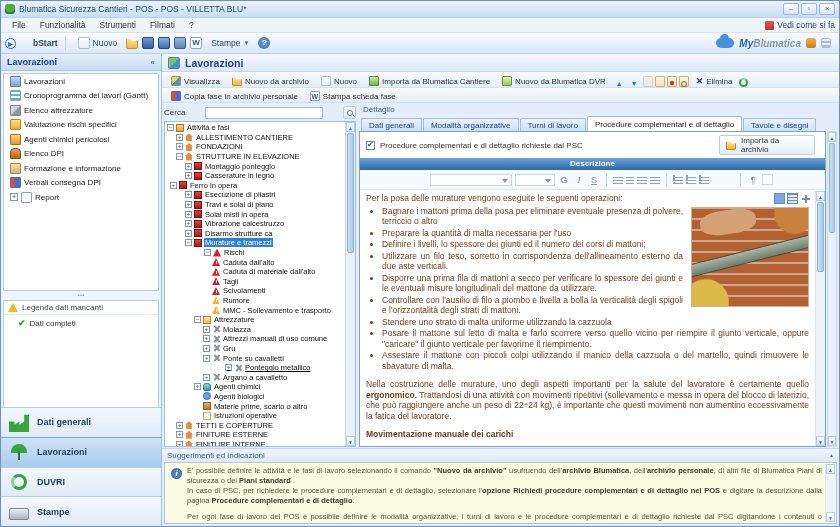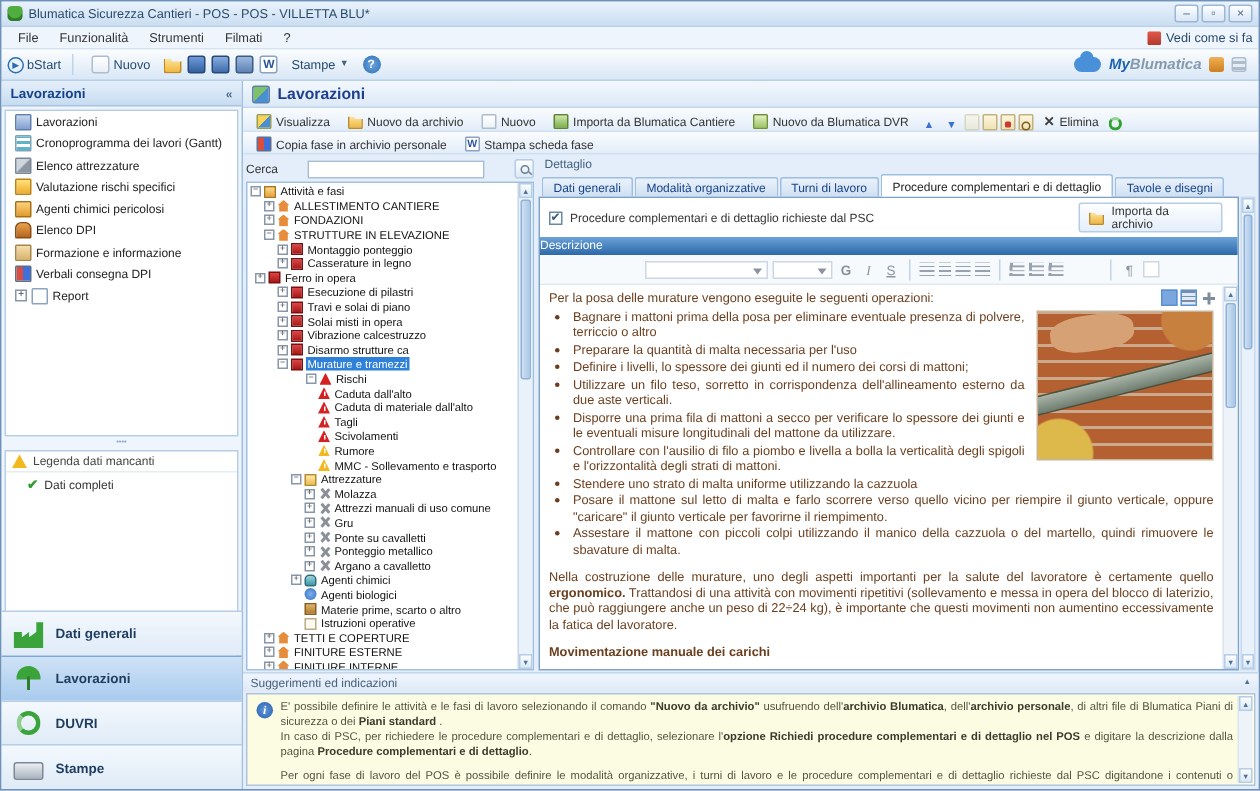--- a/index.html
+++ b/index.html
@@ -17,21 +17,21 @@
   
   .menubar{position:absolute;left:0;top:17px;width:100%;height:15px;background:#eef5fc;display:flex;align-items:center;
     font-size:8.5px;color:#333;border-bottom:1px solid #d4e2f1;padding:0 4px;}
   .mi{padding:0 7px;}
   .menoright{margin-left:auto;display:flex;align-items:center;gap:3px;color:#2a4a6b;}
   .vedi-ic{width:9px;height:9px;background:linear-gradient(#e2574a,#b33a2c);border-radius:1px;}
 
   
   .apptoolbar{position:absolute;left:0;top:32px;width:100%;height:21px;background:linear-gradient(#fbfdfe,#d9e7f6);
     border-bottom:1px solid #b8cfe8;display:flex;align-items:center;font-size:8.5px;color:#23496e;padding:0 4px;gap:4px;}
-  .bstart{display:flex;align-items:center;gap:2px;font-weight:normal;}
+  .bstart{display:flex;align-items:center;gap:17px;font-weight:bold;}
   .bstart-ic{width:11px;height:11px;border:1px solid #2a6db5;border-radius:50%;color:#2a6db5;font-size:6px;line-height:10px;text-align:center;background:#eaf3fc;}
   .tsep{width:1px;height:14px;background:#c0d3e8;margin:0 3px;}
   .tbico{width:12px;height:12px;border-radius:2px;display:inline-block;}
   .ic-newpage{background:linear-gradient(#ffffff,#e8eef5);border:1px solid #aebdcd;}
   .ic-folder{background:linear-gradient(#ffe9a8,#f0b73f);border:1px solid #c08a22;clip-path:polygon(0 18%,38% 18%,48% 34%,100% 34%,100% 100%,0 100%);}
   .ic-save{background:linear-gradient(#6f9bd8,#33619f);border:1px solid #26497a;}
   .ic-save2{background:linear-gradient(#87aede,#3f6cac);border:1px solid #26497a;}
   .ic-export{background:linear-gradient(#9db9de,#5d82b4);border:1px solid #3b5c86;}
   .ic-word{background:#fff;border:1px solid #8aa3c0;color:#2b579a;font-size:8px;font-weight:bold;text-align:center;line-height:10px;}
   .help-ic{width:12px;height:12px;border-radius:50%;background:radial-gradient(#6fa6e0,#2a6db5);color:#fff;font-size:8px;font-weight:bold;text-align:center;line-height:12px;}
@@ -147,21 +147,21 @@
   .tab{height:13px;padding:0 7px;font-size:8px;color:#15428b;background:linear-gradient(#eaf2fb,#cfe0f2);
     border:1px solid #9ebfdf;border-bottom:none;border-radius:2px 2px 0 0;line-height:13px;margin-right:1px;white-space:nowrap;}
   .tab.active{background:#fff;color:#222;height:15px;line-height:15px;font-size:8px;z-index:2;}
   .detail-box{position:absolute;left:0;top:28px;right:11px;bottom:0;background:#fff;border:1px solid #7ba2cc;}
   .outer-scroll{position:absolute;right:0;top:28px;bottom:0;width:10px;background:#e9f1fa;border:1px solid #c8d9ec;}
   .check-row{position:relative;height:26px;display:flex;align-items:center;gap:5px;padding:0 6px;font-size:8px;color:#333;}
   .cbx{width:9px;height:9px;border:1px solid #6a87a5;background:#fff;position:relative;flex:none;}
   .cbx::after{content:"✔";position:absolute;left:0px;top:-2px;font-size:8px;color:#3c5a78;}
   .import-btn{position:absolute;right:10px;top:3px;width:96px;height:20px;border:1px solid #b5cde6;border-radius:2px;
     background:linear-gradient(#fdfeff,#e4eefa);display:flex;align-items:center;gap:5px;padding:0 6px;font-size:8px;color:#333;}
-  .desc-header{height:12px;background:linear-gradient(#6aa2d8,#2d68a8);color:#fff;font-size:8px;font-weight:normal;text-align:left;line-height:12px;}
+  .desc-header{height:12px;background:linear-gradient(#6aa2d8,#2d68a8);color:#fff;font-size:8px;font-weight:bold;text-align:center;line-height:12px;}
   .ed-toolbar{height:20px;background:#f7fafd;border-bottom:1px solid #e0e9f3;display:flex;align-items:center;gap:3px;padding:0 0 0 70px;color:#8a94a0;}
   .dd{width:82px;height:12px;border:1px solid #ccd7e3;background:#fff;position:relative;}
   .dd.small{width:40px;}
   .dd::after{content:"";position:absolute;right:3px;top:4px;border-left:3px solid transparent;border-right:3px solid transparent;border-top:4px solid #8a94a0;}
   .edl{font-size:9px;width:12px;text-align:center;}
   .ed-ic{width:10px;height:9px;background:repeating-linear-gradient(0deg,#97a2b0 0 1px,transparent 1px 3px);}
   .ed-ic.c{background:repeating-linear-gradient(0deg,#97a2b0 0 1px,transparent 1px 3px);width:8px;}
   .ed-list{width:10px;height:9px;background:repeating-linear-gradient(0deg,#97a2b0 0 1px,transparent 1px 3px);border-left:2px dotted #97a2b0;}
   .ed-box{width:11px;height:11px;border:1px solid #ccd7e3;background:#fff;}
   .ed-body{position:absolute;left:0;top:59px;right:0;bottom:0;overflow:hidden;font-size:8.5px;color:#6b3e1e;padding:2px 16px 0 6px;line-height:10.5px;text-align:justify;}
@@ -502,21 +502,21 @@
               <div class="trow" style="padding-left: 38px;">
                 <span class="ebox">+</span>
                 <span class="ti ti-attr"></span>
                 <span class="lbl">Gru</span>
               </div>
               <div class="trow" style="padding-left: 38px;">
                 <span class="ebox">+</span>
                 <span class="ti ti-attr"></span>
                 <span class="lbl">Ponte su cavalletti</span>
               </div>
-              <div class="trow" style="padding-left: 38px;">
+              <div class="trow" style="padding-left: 60px; text-decoration: underline;">
                 <span class="ebox">+</span>
                 <span class="ti ti-attr"></span>
                 <span class="lbl">Ponteggio metallico</span>
               </div>
               <div class="trow" style="padding-left: 38px;">
                 <span class="ebox">+</span>
                 <span class="ti ti-attr"></span>
                 <span class="lbl">Argano a cavalletto</span>
               </div>
               <div class="trow" style="padding-left: 29px;">

